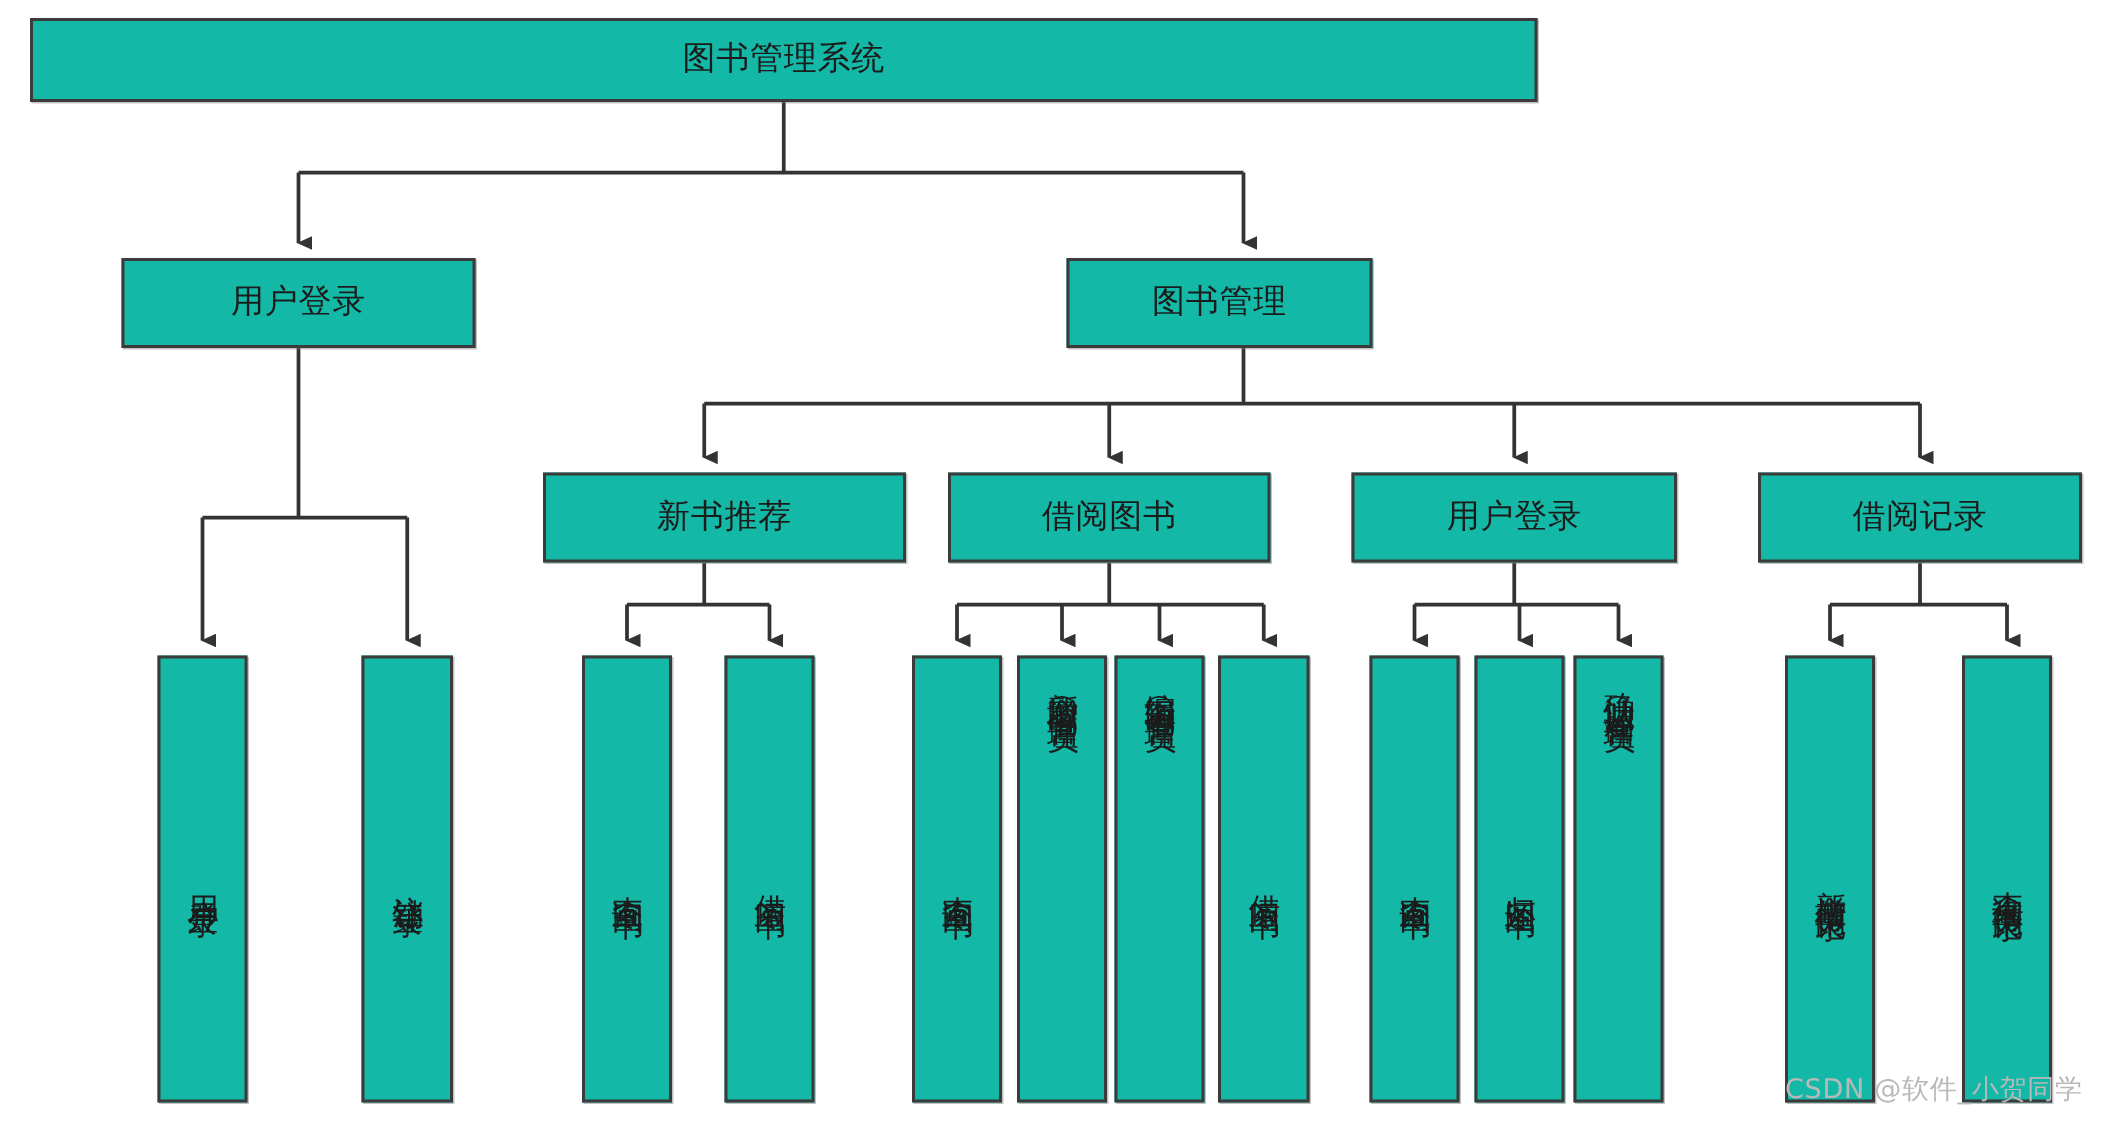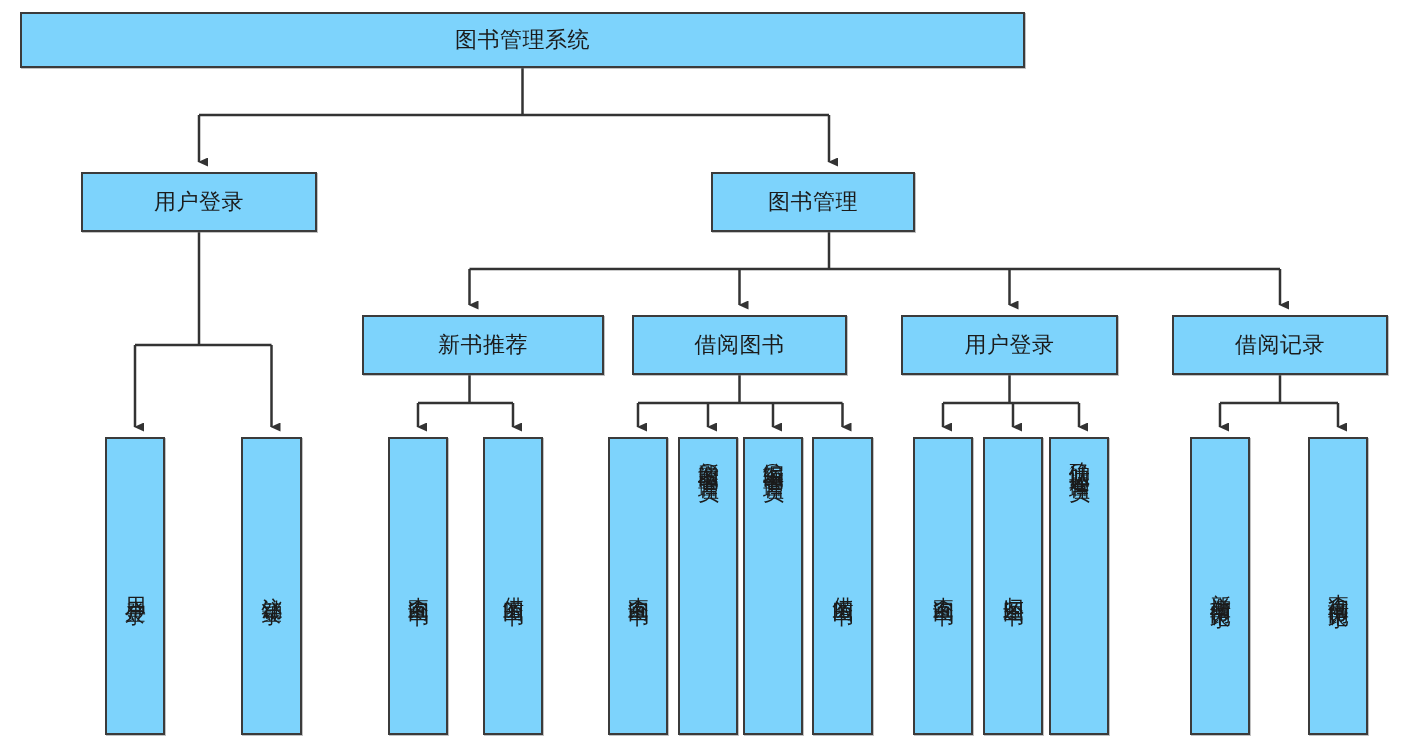--- a/index.html
+++ b/index.html
@@ -22,21 +22,21 @@
     position: absolute;
     left: 0;
     top: 0;
     width: 1405px;
     height: 747px;
     pointer-events: none;
   }
   .node {
     position: absolute;
     box-sizing: border-box;
-    background: #7dd3fc;
+    background: #14b8a6;
     border: 2px solid #3b3b3b;
     display: flex;
     align-items: center;
     justify-content: center;
     box-shadow: 1px 1px 0 rgba(120,120,120,0.45);
   }
   .node-label {
     color: #1b1b1b;
     font-size: 22px;
     line-height: 1.25;
@@ -177,13 +177,14 @@
         <span class="node-label">确认归还（管理员）</span>
       </div>
       <div class="node vertical centered" style="left: 1190px; top: 437px; width: 60px; height: 298px;">
         <span class="node-label">新增借阅记录</span>
       </div>
       <div class="node vertical centered" style="left: 1308px; top: 437px; width: 60px; height: 298px;">
         <span class="node-label">查询借阅记录</span>
       </div>
     </div>
 
+  <div id="watermark">CSDN @软件_小贺同学</div>
 </div>
 
 </body></html>

